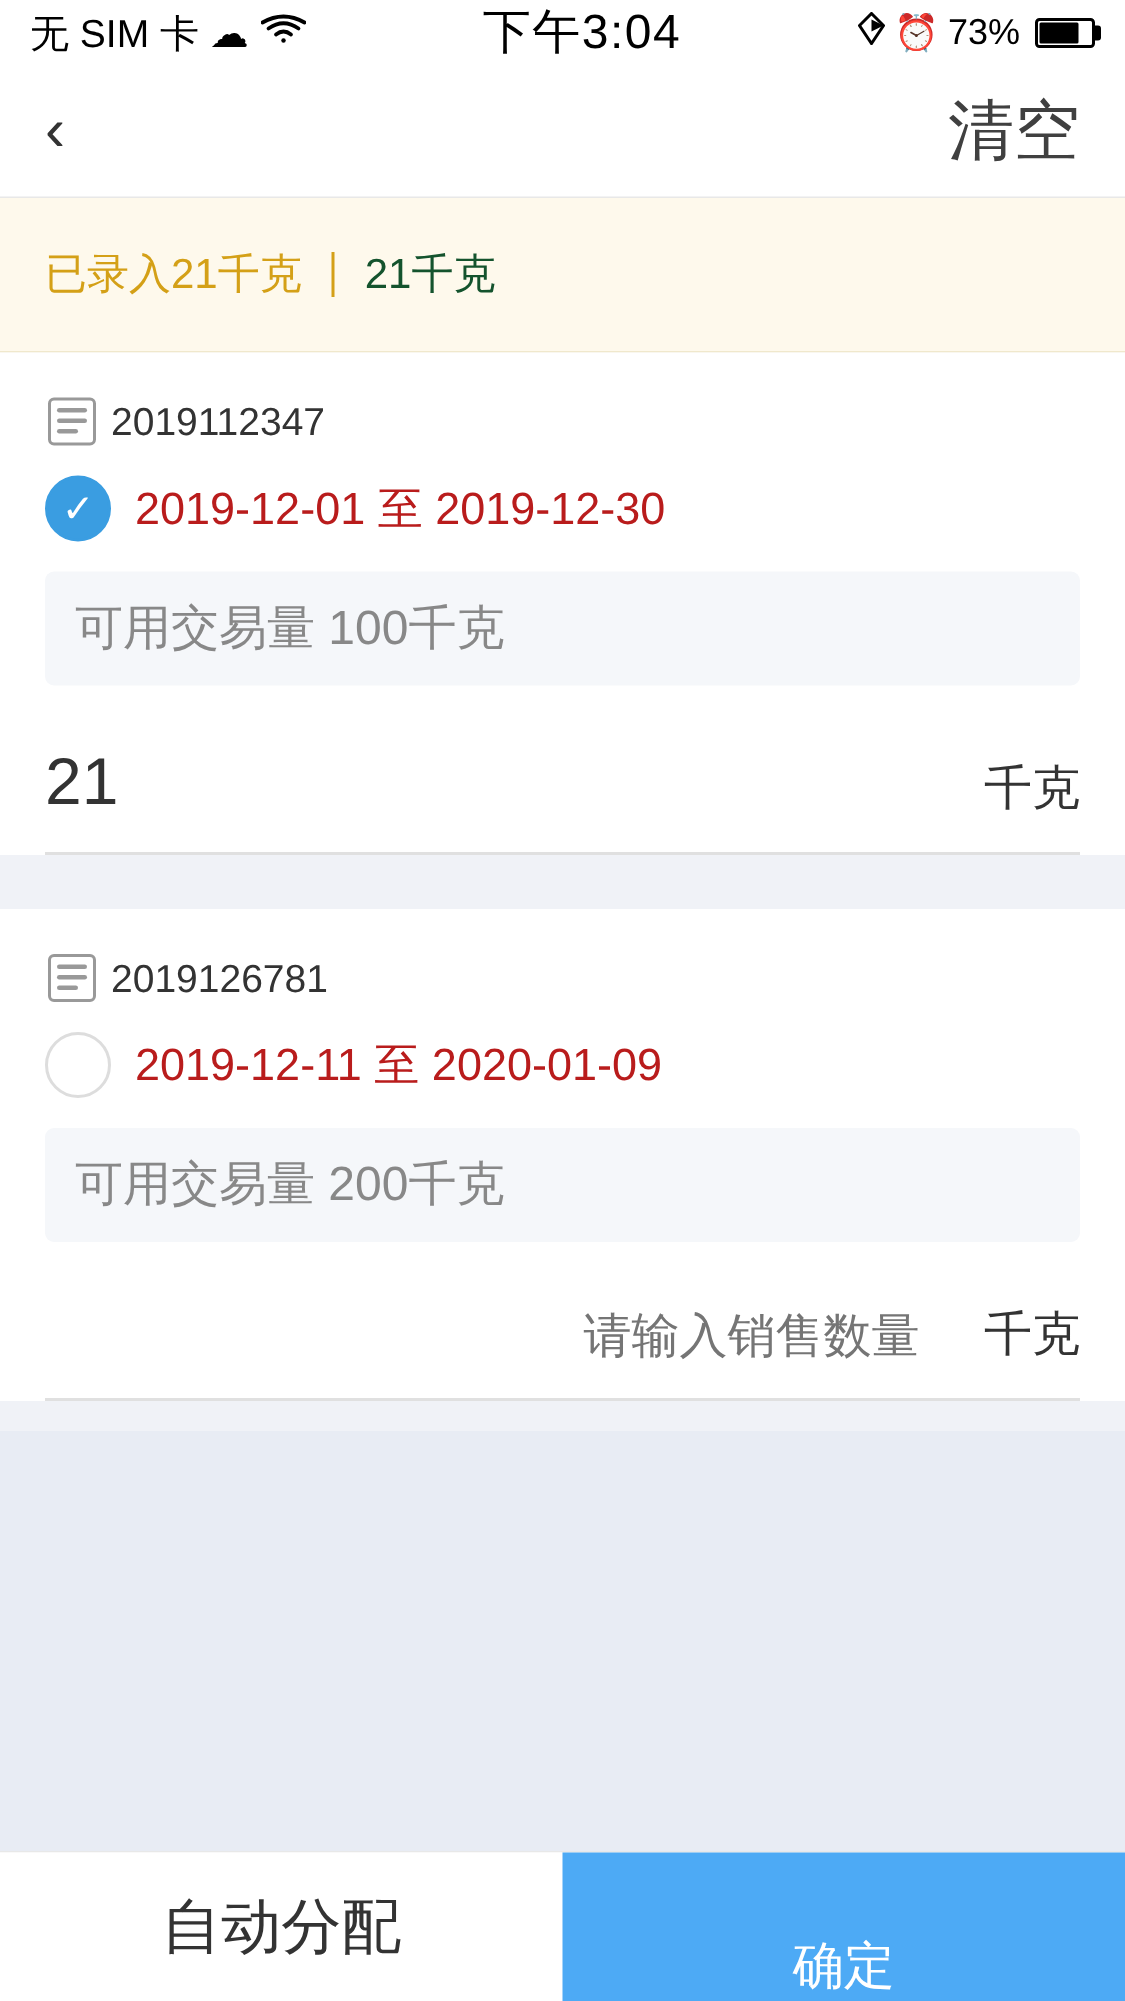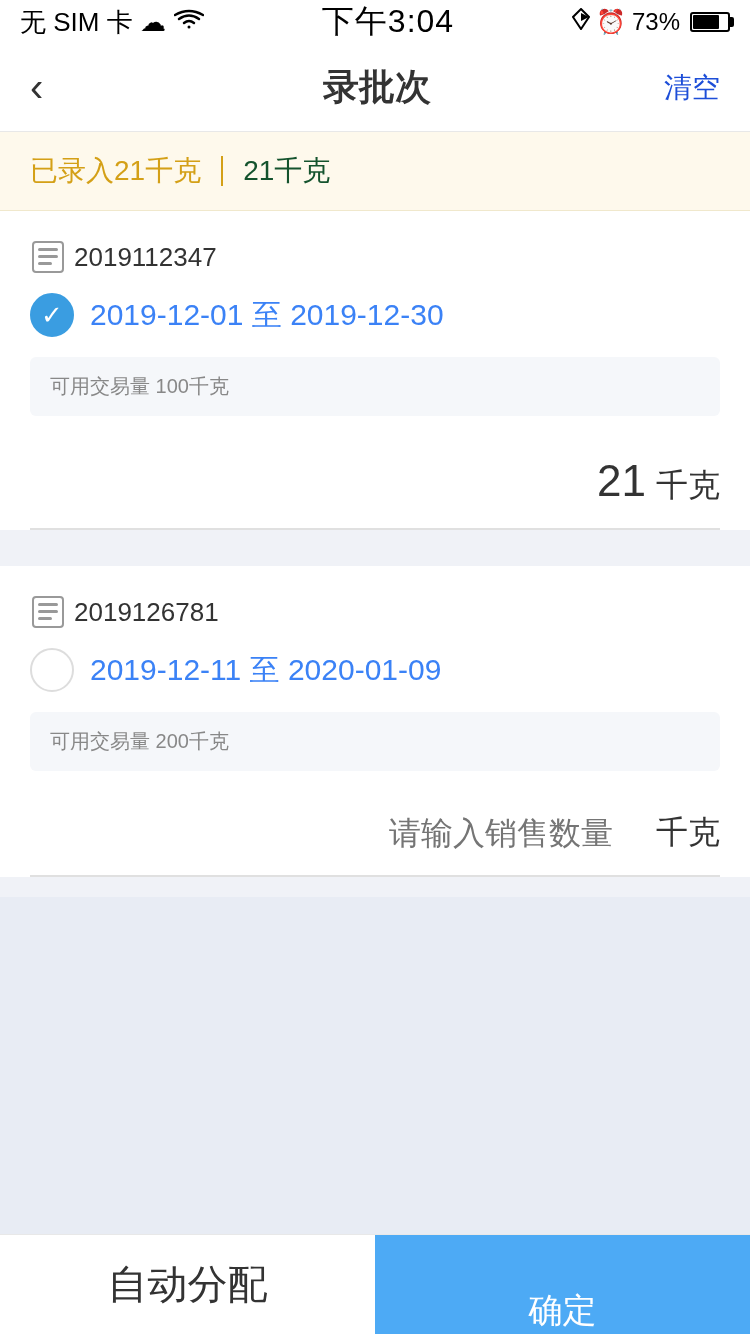--- a/index.html
+++ b/index.html
@@ -86,29 +86,29 @@
       color: #333;
       cursor: pointer;
       width: 60px;
     }
     .nav-title {
       font-size: 36px;
       font-weight: 600;
       color: #333;
     }
     .nav-clear {
-      font-size: 28px;
-      color: #1d4ed8;
+      font-size: 44px;
+      color: #404040;
       cursor: pointer;
     }
 
     
     .info-banner {
       background: #fef9ec;
-      padding: 20px 30px;
+      padding: 32px 30px;
       display: flex;
       align-items: center;
       gap: 20px;
       border-bottom: 1px solid #f0e8cc;
     }
     .info-text {
       font-size: 28px;
       color: #d4a017;
     }
     .info-divider {
@@ -171,39 +171,39 @@
       background: #3a9de1;
       border-color: #3a9de1;
     }
     .radio-check {
       color: #fff;
       font-size: 26px;
       line-height: 1;
     }
     .batch-date {
       font-size: 30px;
-      color: #3b82f6;
+      color: #b91c1c;
     }
 
     .avail-box {
       margin: 10px 30px 20px 30px;
       background: #f5f7fa;
       border-radius: 6px;
       padding: 16px 20px;
     }
     .avail-text {
-      font-size: 20px;
+      font-size: 32px;
       color: #888;
     }
 
     
     .amount-row {
       display: flex;
       align-items: baseline;
-      justify-content: flex-end;
+      justify-content: space-between;
       padding: 20px 30px 20px 30px;
       gap: 10px;
     }
     .amount-value {
       font-size: 44px;
       color: #333;
       font-weight: 400;
     }
     .amount-unit {
       font-size: 32px;
@@ -306,21 +306,20 @@
     <span>⏰</span>
     <span>73%</span>
     <div class="battery-icon">
       <div class="battery-fill"></div>
     </div>
   </div>
 </div>
 
 <div class="nav-bar">
   <span class="nav-back">‹</span>
-  <span class="nav-title">录批次</span>
   <span class="nav-clear">清空</span>
 </div>
 
 <div class="info-banner">
   <span class="info-text">已录入21千克</span>
   <div class="info-divider"></div>
   <span class="info-value">21千克</span>
 </div>
 
 <div class="main-content">

